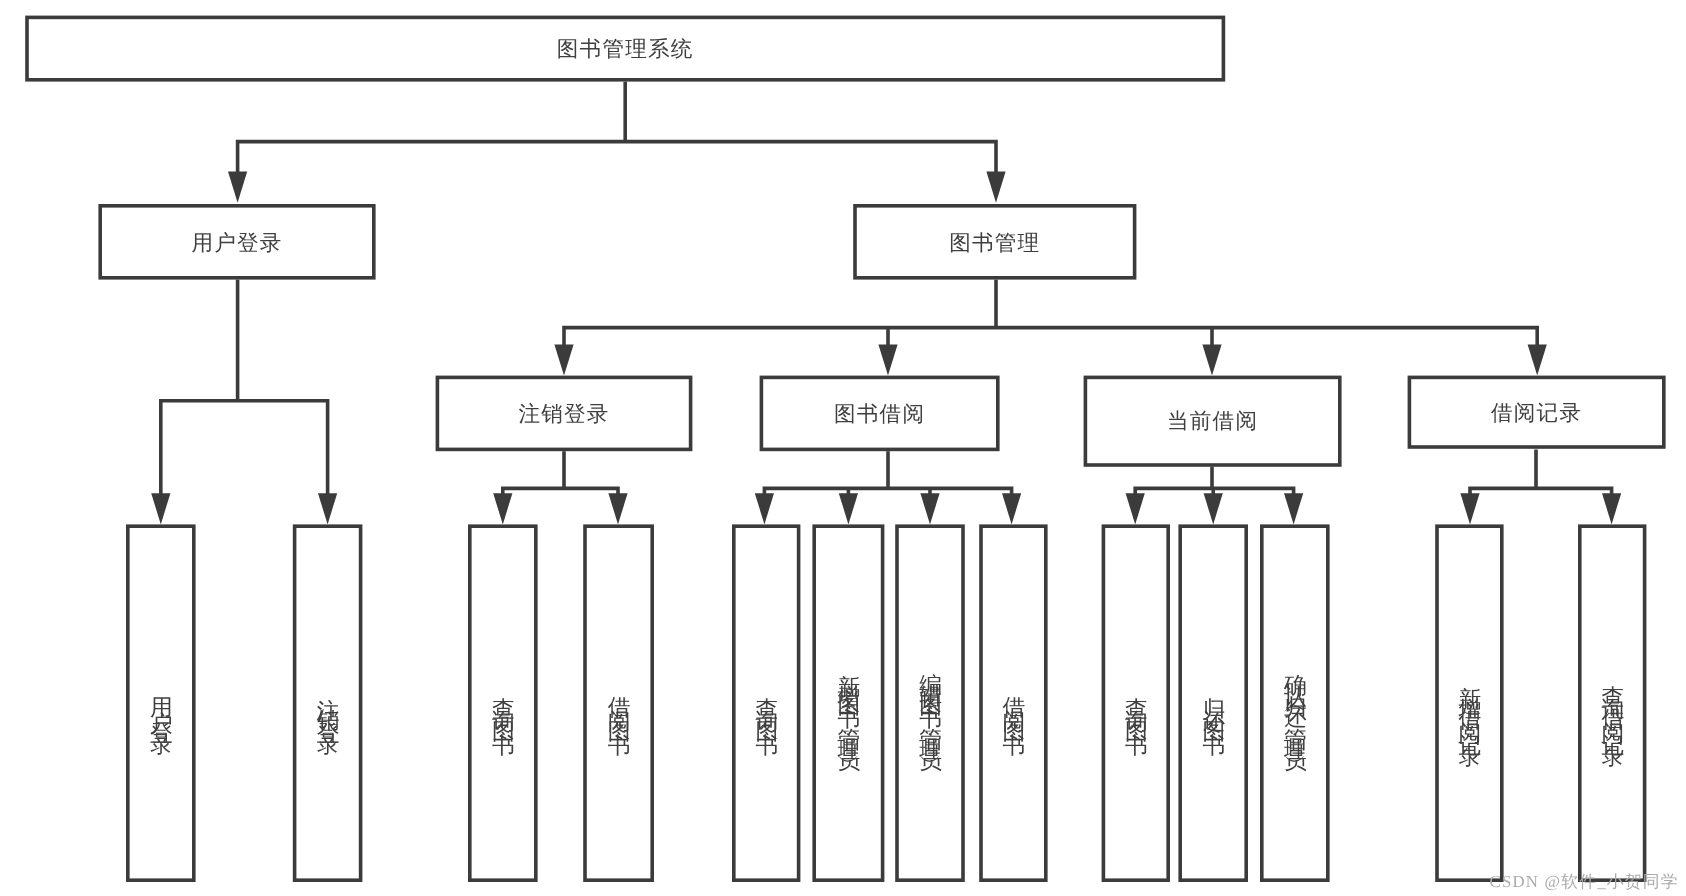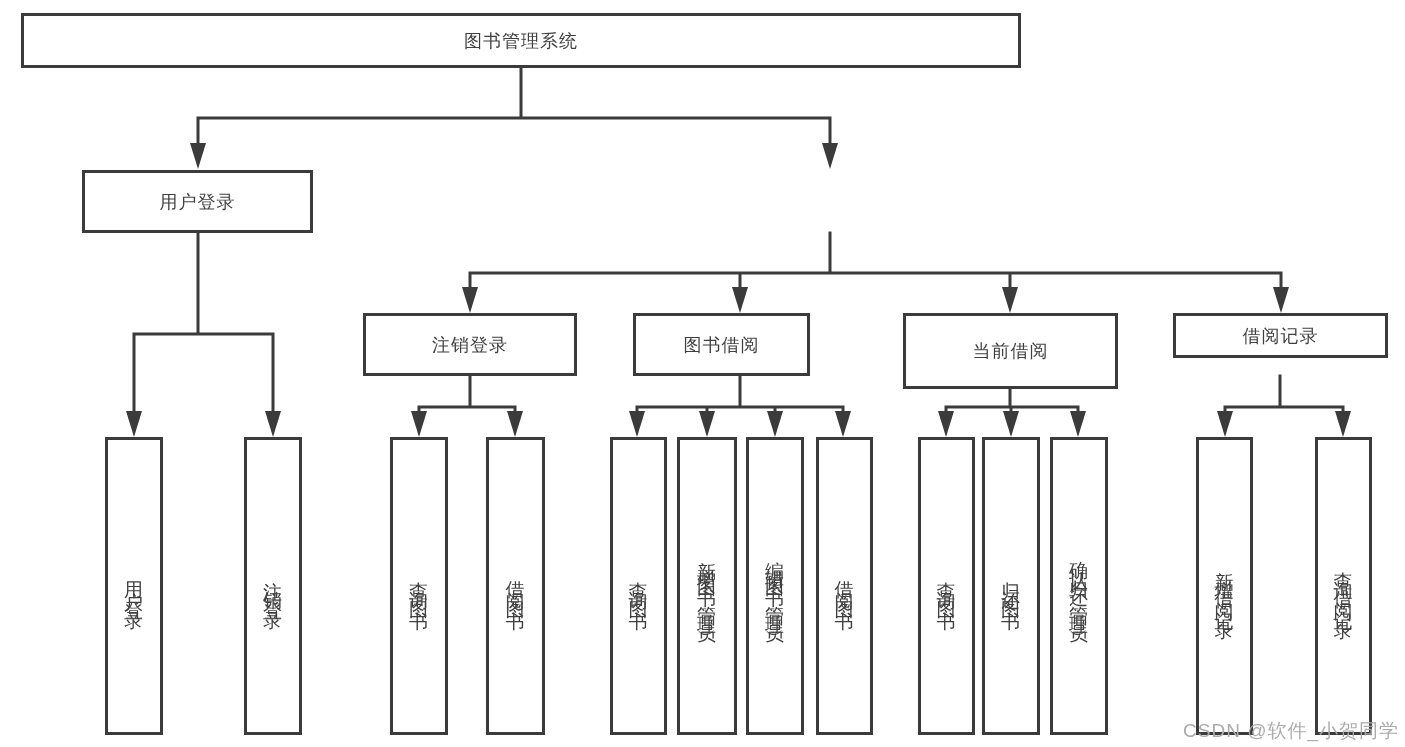--- a/index.html
+++ b/index.html
@@ -1,36 +1,36 @@
 <!DOCTYPE html>
 <html style="--line: #3b3b3b; --text: #3f3f3f; --watermark: #ababab; --background: #ffffff;"><head>
 <meta charset="utf-8">
 <style>
   html,body{margin:0;padding:0;background:#fff;}
   .canvas{
     position:relative;width:1405px;height:747px;background:var(--background,#fff);
-    font-family:Liberation Sans, sans-serif;overflow:hidden;
+    font-family:Liberation Serif, serif;overflow:hidden;
   }
   .connector{position:absolute;left:0;top:0;z-index:0;}
   .connector path.line{stroke:var(--line,#3b3b3b);stroke-width:3;fill:none;stroke-linecap:square;}
   .connector path.arrow{fill:var(--line,#3b3b3b);stroke:none;}
   .node{
     position:absolute;box-sizing:border-box;background:#fff;
     border:3px solid var(--line,#3b3b3b);color:var(--text,#3f3f3f);
     display:flex;align-items:center;justify-content:center;z-index:1;
   }
   .node.h{font-size:18px;letter-spacing:1px;white-space:nowrap;}
   .node.v{
     writing-mode:vertical-rl;text-orientation:mixed;
     font-size:19px;letter-spacing:10px;line-height:1;
   }
   .node.v.dense{letter-spacing:9px;}
   .watermark{
     position:absolute;right:6px;bottom:3px;z-index:2;
-    font-size:19px;color:var(--watermark,#ababab);letter-spacing:1px;white-space:nowrap;margin-top:48px;
+    font-size:14px;color:var(--watermark,#ababab);letter-spacing:1px;white-space:nowrap;margin-top:48px;
   }
 </style>
 </head>
 <body>
 
 <div class="canvas">
 
   <svg class="connector" width="1405" height="747" viewBox="0 0 1405 747">
     <g>
       <path class="line" d="M521 68 V118 M198 118 H830 M198 118 V150 M830 118 V150"></path>
@@ -70,25 +70,26 @@
     <g>
       <path class="line" d="M1280 376 V407 M1225 407 H1343 M1225 407 V416 M1343 407 V416"></path>
       <path class="arrow" d="M1217 411 L1233 411 L1225 437 Z"></path>
       <path class="arrow" d="M1335 411 L1351 411 L1343 437 Z"></path>
     </g>
   </svg>
 
   <div class="node h" style="left:21px;top:13px;width:1000px;height:55px">图书管理系统</div>
 
   <div class="node h" style="left:82px;top:170px;width:231px;height:63px">用户登录</div>
+  <div class="node h" style="left:711px;top:170px;width:236px;height:63px">图书管理</div>
 
   <div class="node h" style="left:363px;top:313px;width:214px;height:63px">注销登录</div>
-  <div class="node h" style="left:633px;top:313px;width:177px;height:63px">图书借阅</div>
+  <div class="node h" style="left:633px;top:313px;width:200px;height:63px">图书借阅</div>
   <div class="node h" style="left:903px;top:313px;width:215px;height:76px">当前借阅</div>
-  <div class="node h" style="left:1173px;top:313px;width:215px;height:45px">借阅记录</div>
+  <div class="node h" style="left:1173px;top:313px;width:215px;height:61px">借阅记录</div>
 
   <div class="node v" style="left:105px;top:437px;width:58px;height:298px">用户登录</div>
   <div class="node v" style="left:244px;top:437px;width:58px;height:298px">注销登录</div>
 
   <div class="node v" style="left:390px;top:437px;width:58px;height:298px">查询图书</div>
   <div class="node v" style="left:486px;top:437px;width:59px;height:298px">借阅图书</div>
 
   <div class="node v" style="left:610px;top:437px;width:57px;height:298px">查询图书</div>
   <div class="node v dense" style="left:677px;top:437px;width:60px;height:298px">新增图书（管理员）</div>
   <div class="node v dense" style="left:746px;top:437px;width:58px;height:298px">编辑图书（管理员）</div>

